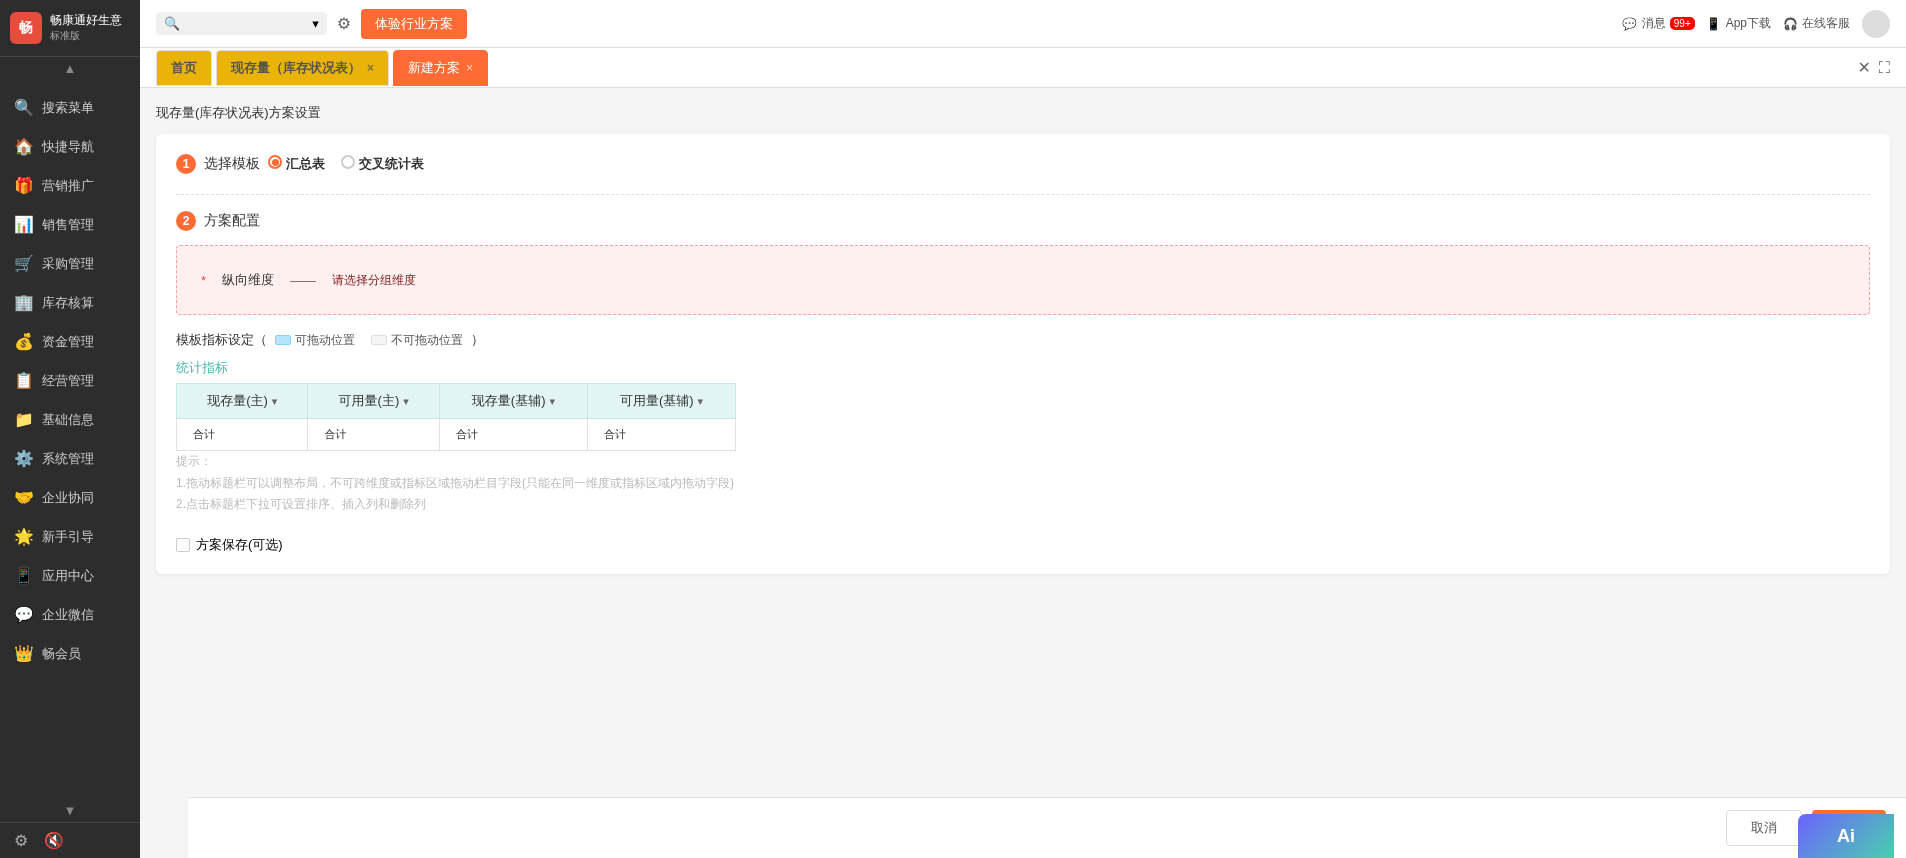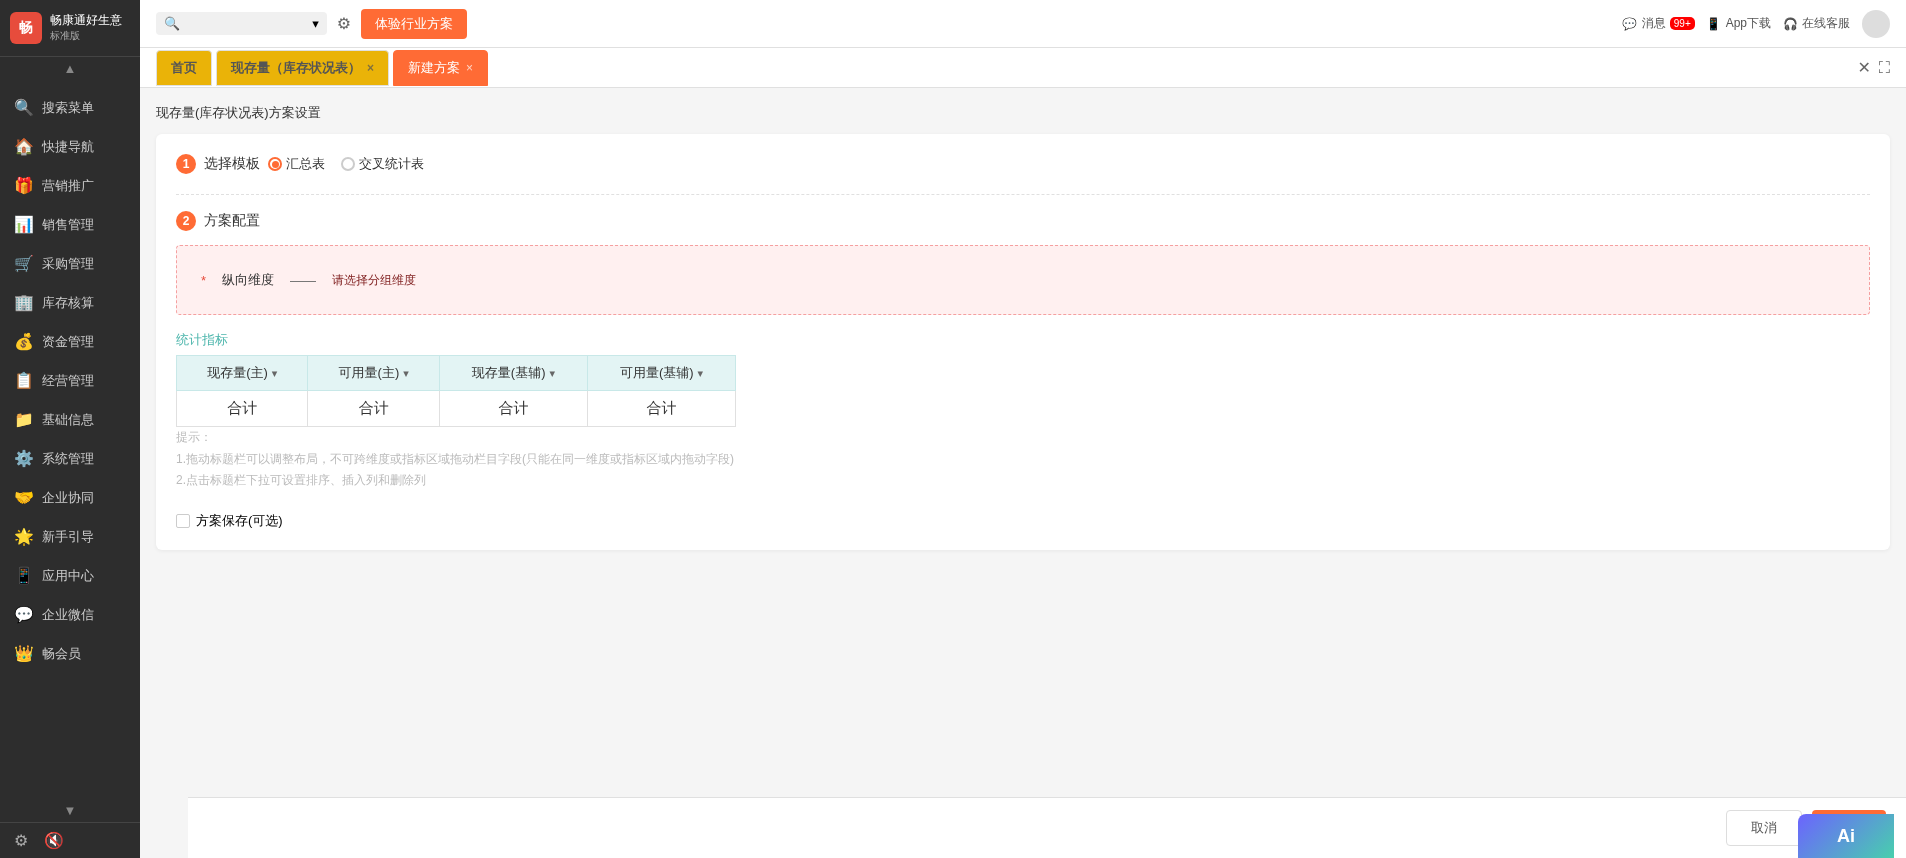--- a/index.html
+++ b/index.html
@@ -180,21 +180,21 @@
       align-items: center;
       justify-content: center;
       font-size: 12px;
       font-weight: bold;
       flex-shrink: 0;
     }
     .step-title { font-size: 14px; color: #333; font-weight: 500; }
 
     
     .radio-group { display: flex; align-items: center; gap: 16px; }
-    .radio-item { display: flex; align-items: center; gap: 4px; cursor: pointer; }
+    .radio-item { display: flex; gap: 4px; cursor: pointer; font-weight: bold; }
     .radio-circle {
       width: 14px; height: 14px;
       border-radius: 50%;
       border: 2px solid #ff6b35;
       display: flex; align-items: center; justify-content: center;
     }
     .radio-circle.checked::after {
       content: '';
       width: 7px; height: 7px;
       border-radius: 50%;
@@ -239,23 +239,22 @@
       padding: 8px 16px;
       font-size: 13px;
       font-weight: normal;
       color: #333;
       text-align: center;
     }
     .stats-table td {
       background: #fff;
       border: 1px solid #e0e0e0;
       padding: 8px 16px;
-      font-size: 15px;
+      font-size: 11px;
       color: #333;
-      text-align: center;
     }
     .col-dropdown { display: inline-flex; align-items: center; gap: 4px; }
     .chevron-icon { font-size: 11px; color: #666; }
 
     
     .hint-section { margin-top: 0; color: #bbb; font-size: 12px; line-height: 1.8; }
 
     
     .bottom-options { margin-top: 20px; display: flex; align-items: center; gap: 8px; }
     .checkbox-item { display: flex; align-items: center; gap: 6px; cursor: pointer; }
@@ -472,20 +471,34 @@
 
 
         <div class="dimension-area">
           <span class="required-mark">*</span>
           <span class="dimension-label">纵向维度</span>
           <span class="dimension-dash">——</span>
           <span class="dimension-placeholder">请选择分组维度</span>
         </div>
 
         <div class="indicator-settings">
+          <div class="indicator-settings-label">
+            <span>模板指标设定（</span>
+            <div class="indicator-legend">
+              <div class="legend-item">
+                <div class="legend-box draggable"></div>
+                <span>可拖动位置</span>
+              </div>
+              <div class="legend-item">
+                <div class="legend-box non-draggable"></div>
+                <span>不可拖动位置</span>
+              </div>
+            </div>
+            <span>）</span>
+          </div>
 
           <div class="stats-section">
             <div class="stats-label">统计指标</div>
             <table class="stats-table">
               <thead>
                 <tr>
                   <th>
                     <div class="col-dropdown">
                       <span>现存量(主)</span>
                       <span class="chevron-icon">▾</span>

